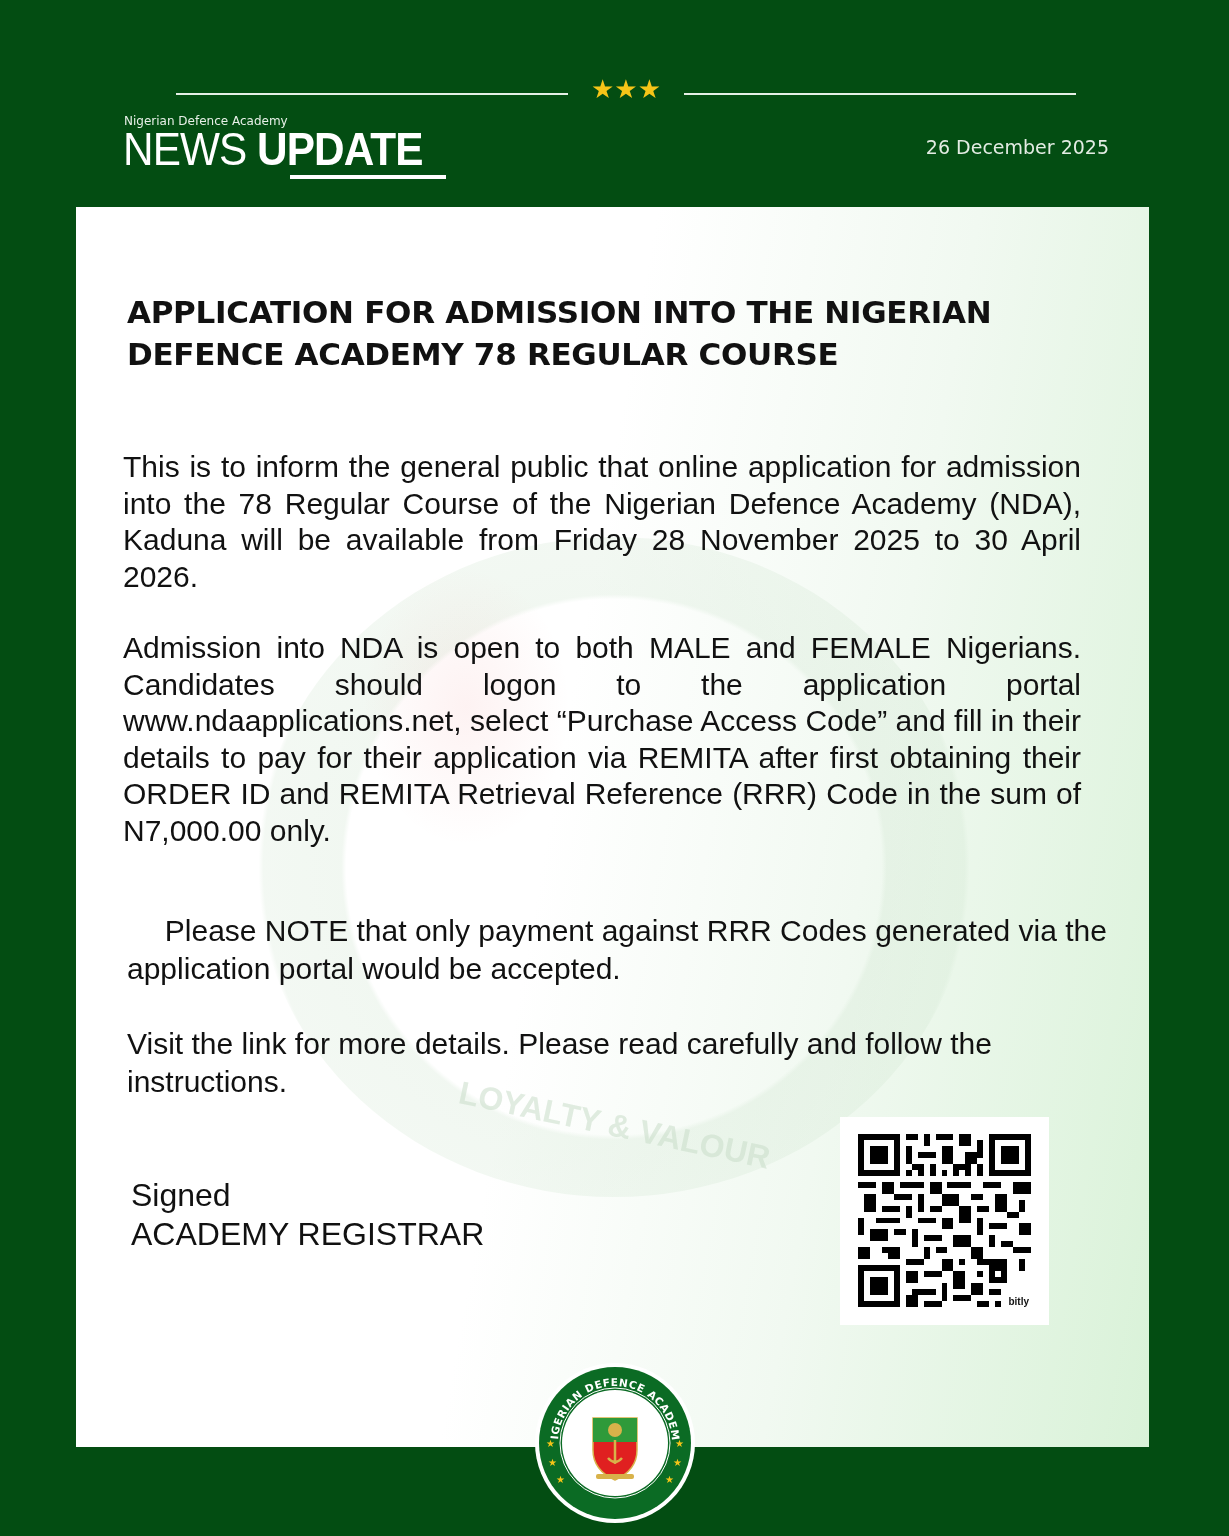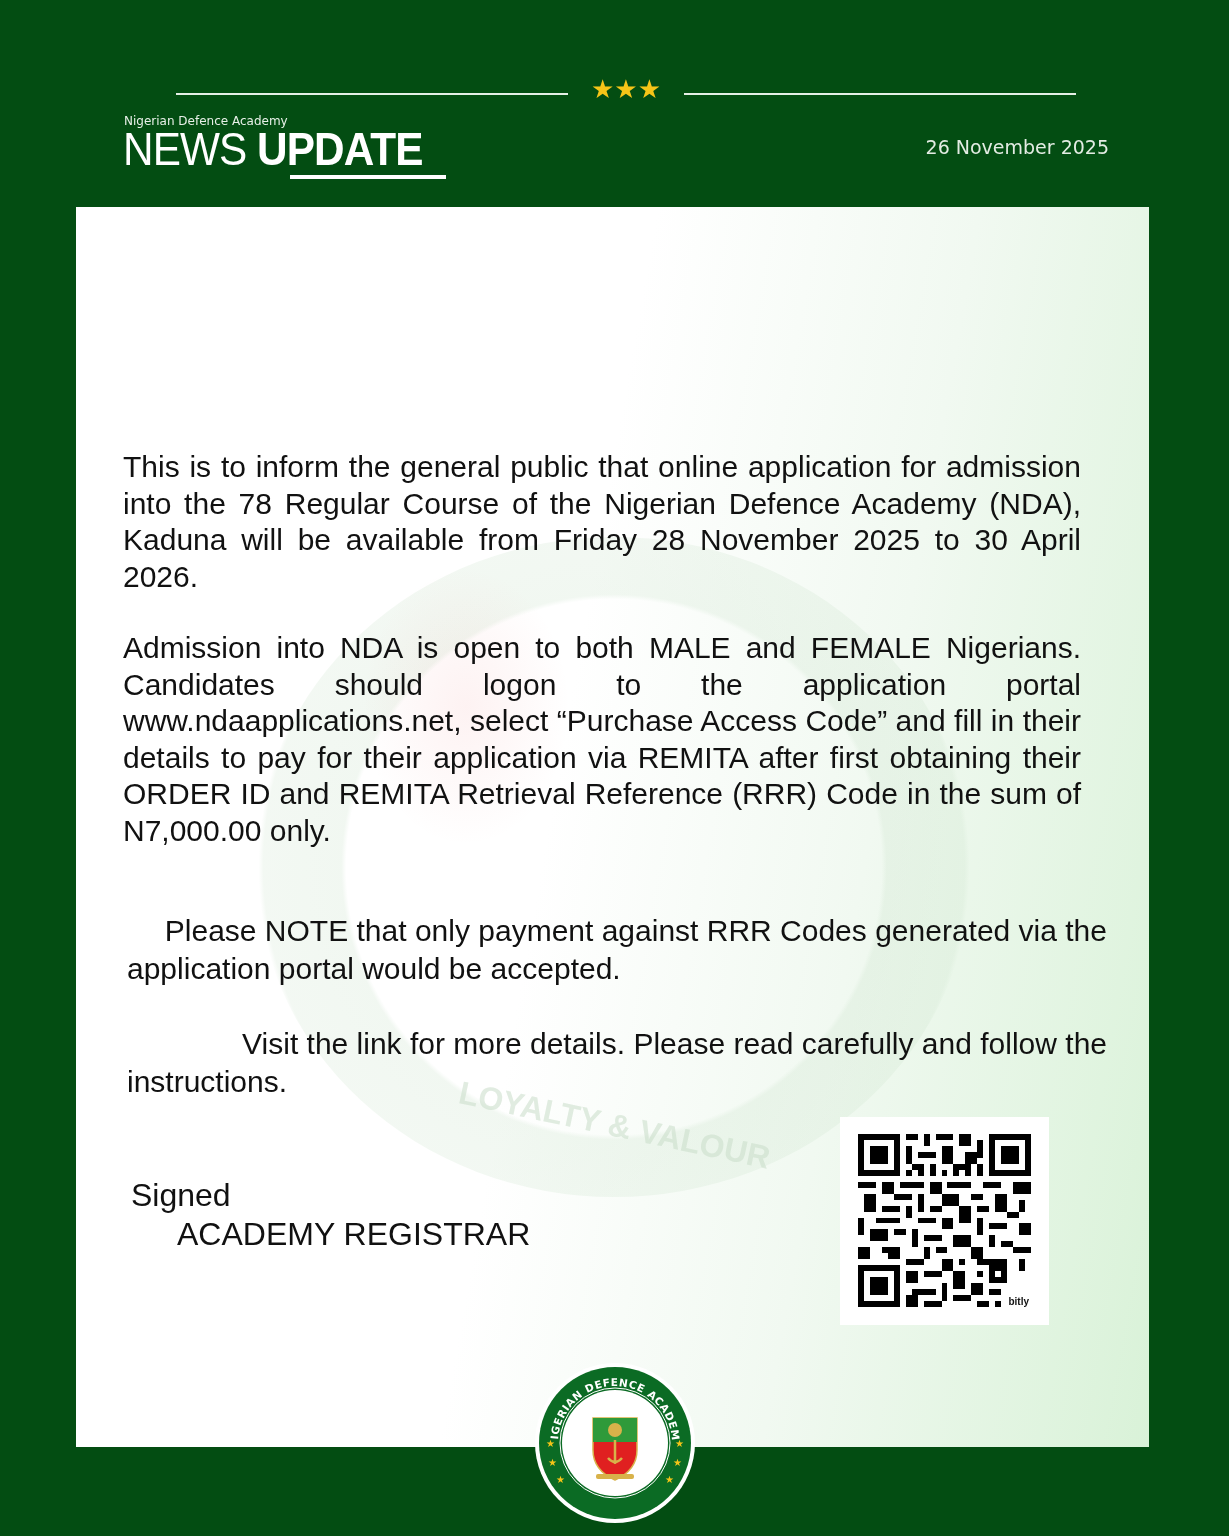--- a/index.html
+++ b/index.html
@@ -64,29 +64,29 @@
   }
   .para {
     position: absolute; left: 47px; width: 958px;
     font-family: "Liberation Sans", sans-serif;
     font-size: 30px; line-height: 36.5px; color: #111; text-align: justify;
     text-align-last: left;
   }
   .p1 { top: 242px; }
   .p2 { top: 423px; }
   .p3 { top: 705px; left: 51px; width: 980px; text-align: right; line-height: 38px; }
-  .p4 { top: 818px; left: 51px; width: 980px; text-align: right; line-height: 38px; }
+  .p4 { top: 818px; left: 51px; width: 980px; text-align: left; line-height: 38px; }
   .para b { font-weight: 400; }
   .signed {
     position: absolute; left: 55px; top: 970px;
     font-size: 32px; font-weight: 400; color: #111;
   }
   .registrar {
     position: absolute; left: 55px; top: 1009px;
-    font-size: 32px; color: #111; margin-left: 46px;
+    font-size: 32px; color: #111;
   }
   .qr-box {
     position: absolute; left: 764px; top: 910px; width: 209px; height: 208px;
     background: #ffffff;
   }
   .qr-box svg { position: absolute; left: 18px; top: 17px; }
   .qr-tag {
     position: absolute; right: 20px; bottom: 18px; font-size: 10px; font-weight: 700; color: #111;
   }
   .crest {
@@ -96,27 +96,28 @@
 </head>
 <body>
 
 <div class="top-rule rule-left"></div>
 <div class="stars">★★★</div>
 <div class="top-rule rule-right"></div>
 
 <div class="brand-small">Nigerian Defence Academy</div>
 <div class="brand-news"><span>NEWS </span><span class="bold">UPDATE</span></div>
 <div class="brand-underline"></div>
-<div class="date">26 November 2025</div>
+<div class="date">26 December 2025</div>
 
 <div class="card">
   <div class="watermark"></div>
   <div class="watermark-inner"></div>
   <div class="watermark-text">LOYALTY &amp; VALOUR</div>
 
+  <div class="headline">APPLICATION FOR ADMISSION INTO THE NIGERIAN DEFENCE ACADEMY 78 REGULAR COURSE</div>
 
   <div class="para p1"><span>This is to inform the general public that online application for admission into the </span><b>78 Regular Course</b><span> of the Nigerian Defence Academy (NDA), Kaduna will be available from </span><b>Friday 28 November 2025 to 30  April 2026.</b></div>
 
   <div class="para p2"><span>Admission into NDA is open to both </span><b>MALE and FEMALE</b><span> Nigerians. Candidates should logon to the application portal </span><b>www.ndaapplications.net,</b><span> select </span><b>“Purchase Access Code”</b><span> and fill in their details to pay for their application via </span><b>REMITA</b><span> after first obtaining their </span><b>ORDER ID and REMITA Retrieval Reference (RRR) Code</b><span> in the sum of </span><b>N7,000.00 only.</b></div>
 
   <div class="para p3"><span>Please NOTE that only payment against </span><b>RRR Codes</b><span> generated via the application portal would be accepted.</span></div>
 
   <div class="para p4"><b>Visit the link for more details.</b><span> Please read carefully and follow the instructions.</span></div>
 
   <div class="signed">Signed</div>

